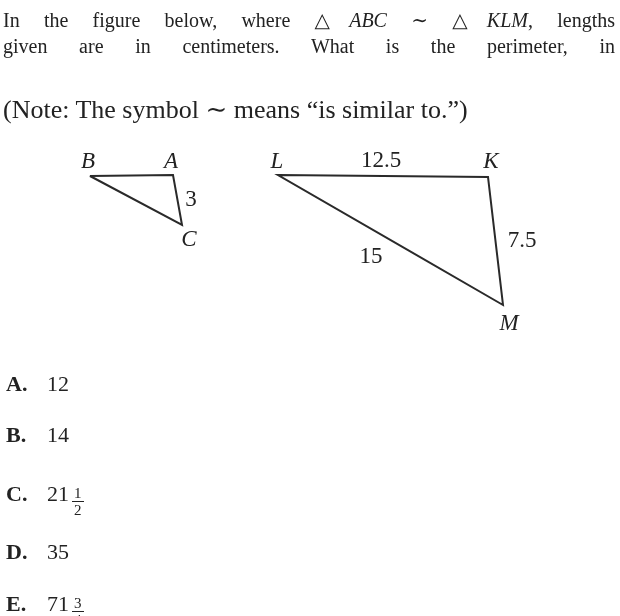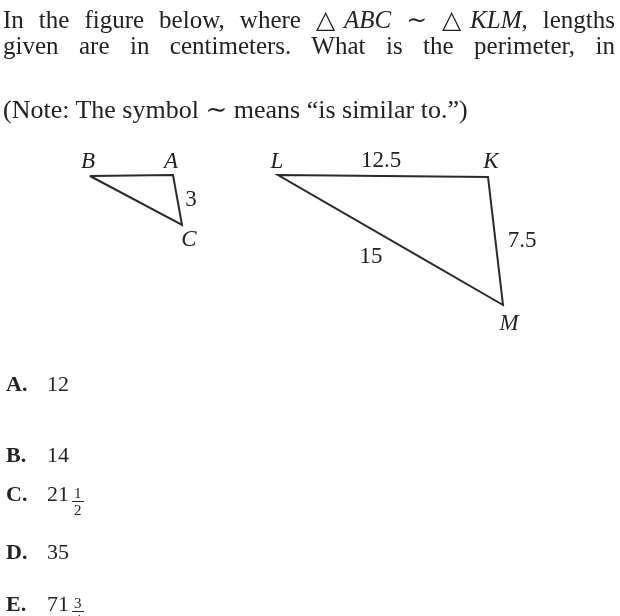--- a/index.html
+++ b/index.html
@@ -14,21 +14,21 @@
     background: #ffffff;
     overflow: hidden;
     font-family: "Liberation Serif", "DejaVu Serif", serif;
     color: #222222;
   }
   .qtext {
     position: absolute;
     top: 7px;
     left: 3px;
     width: 612px;
-    font-size: 25px;
+    font-size: 20px;
     line-height: 26px;
   }
   .qline { white-space: nowrap; }
   .qline.just {
     white-space: normal;
     text-align: justify;
     text-align-last: justify;
     -moz-text-align-last: justify;
   }
   .qline i, .qtext i { font-style: italic; }
@@ -120,21 +120,21 @@
     <text class="nl" x="371" y="125" text-anchor="middle">15</text>
     <text class="vl" x="509" y="192" text-anchor="middle">M</text>
   </svg>
 
   <div class="choices">
 
     <div class="row" style="top:355px">
       <span class="letter">A.</span><span class="value">12</span>
     </div>
 
-    <div class="row" style="top:426px">
+    <div class="row" style="top:406px">
       <span class="letter">B.</span><span class="value">14</span>
     </div>
 
     <div class="row" style="top:465px">
       <span class="letter">C.</span><span class="value"><span>21</span><span class="frac"><span class="num">1</span><span class="den">2</span></span></span>
     </div>
 
     <div class="row" style="top:523px">
       <span class="letter">D.</span><span class="value">35</span>
     </div>

